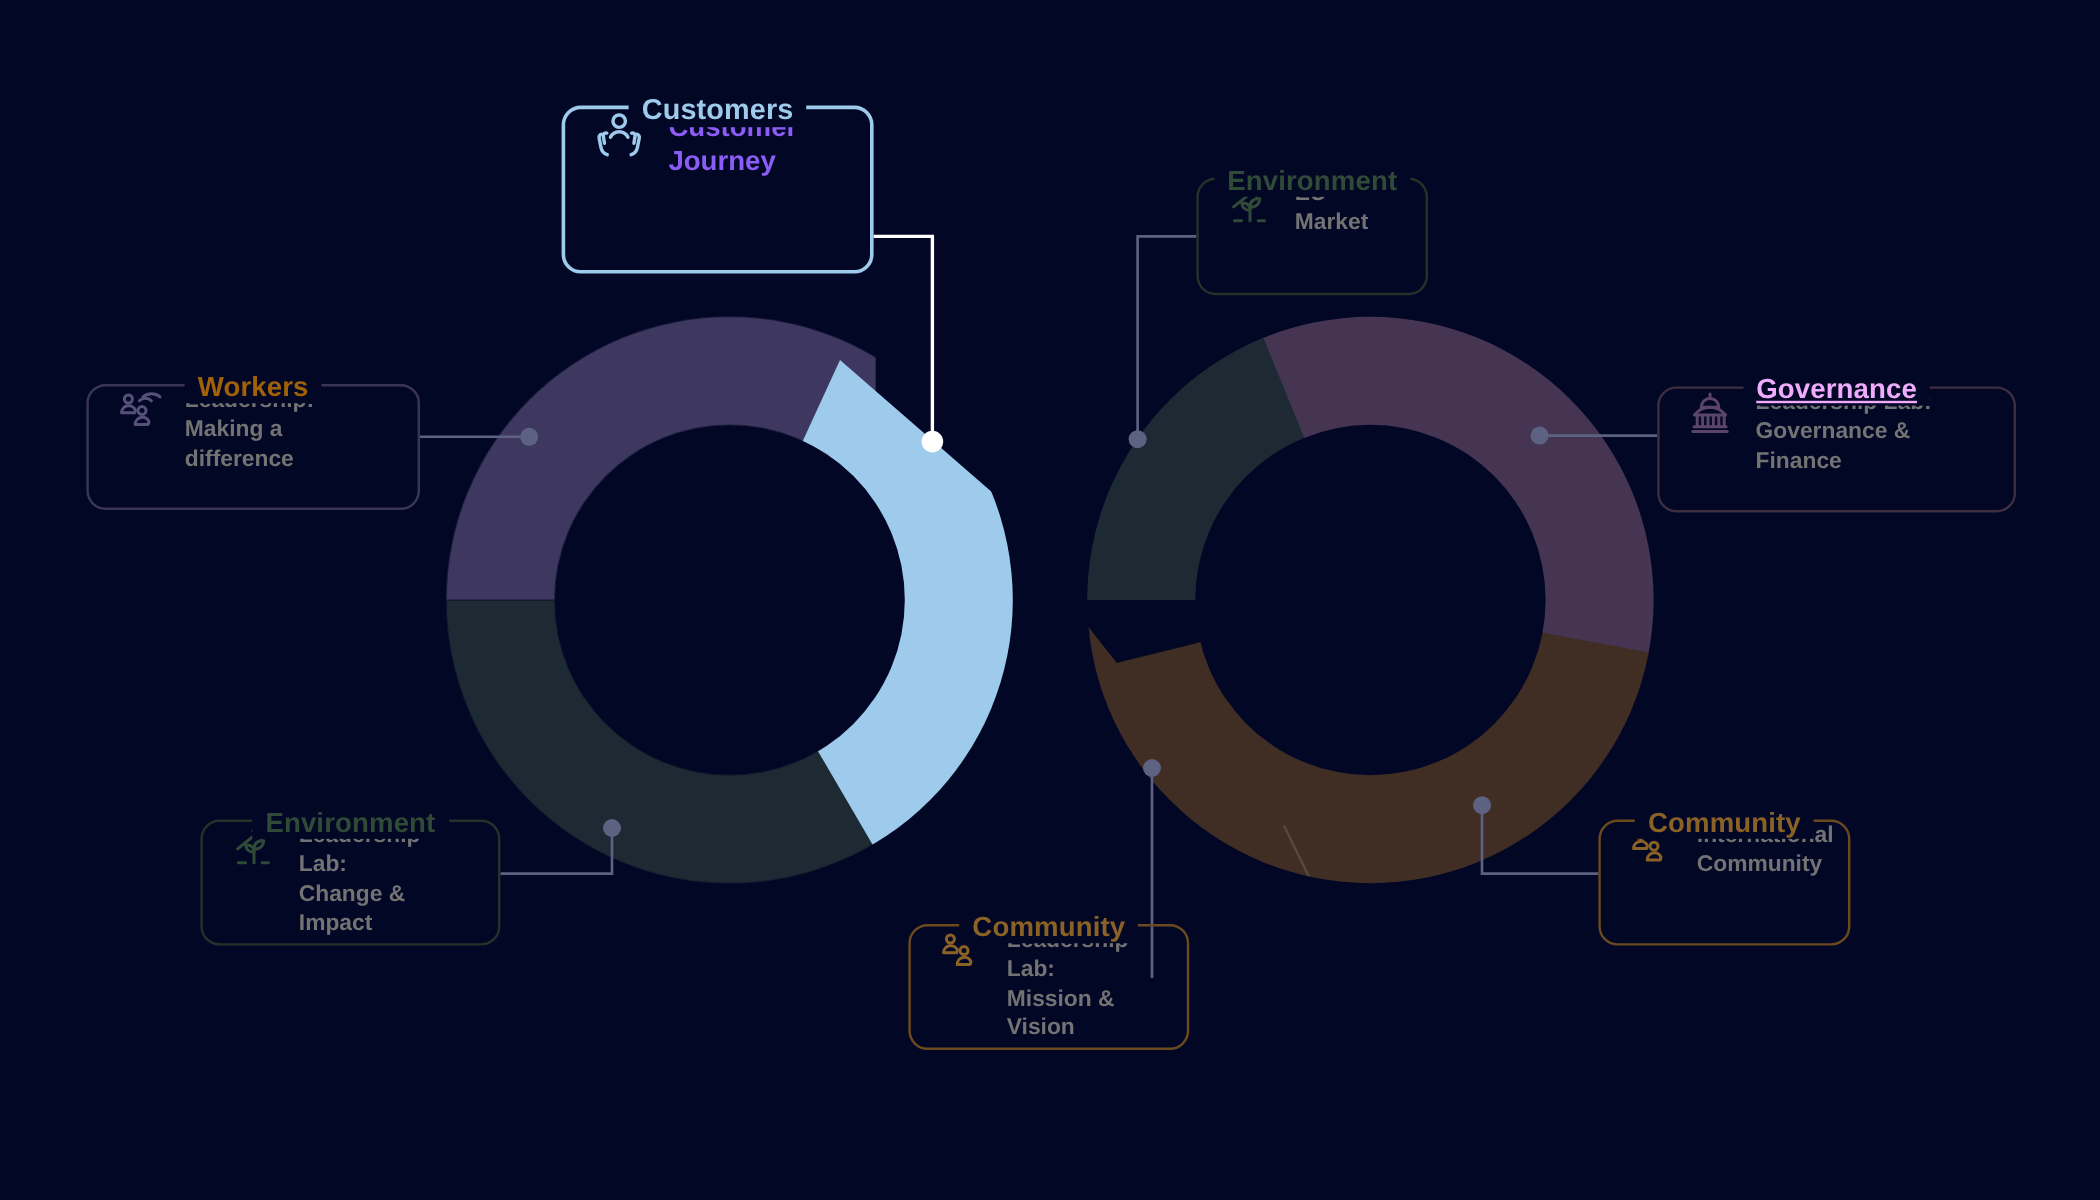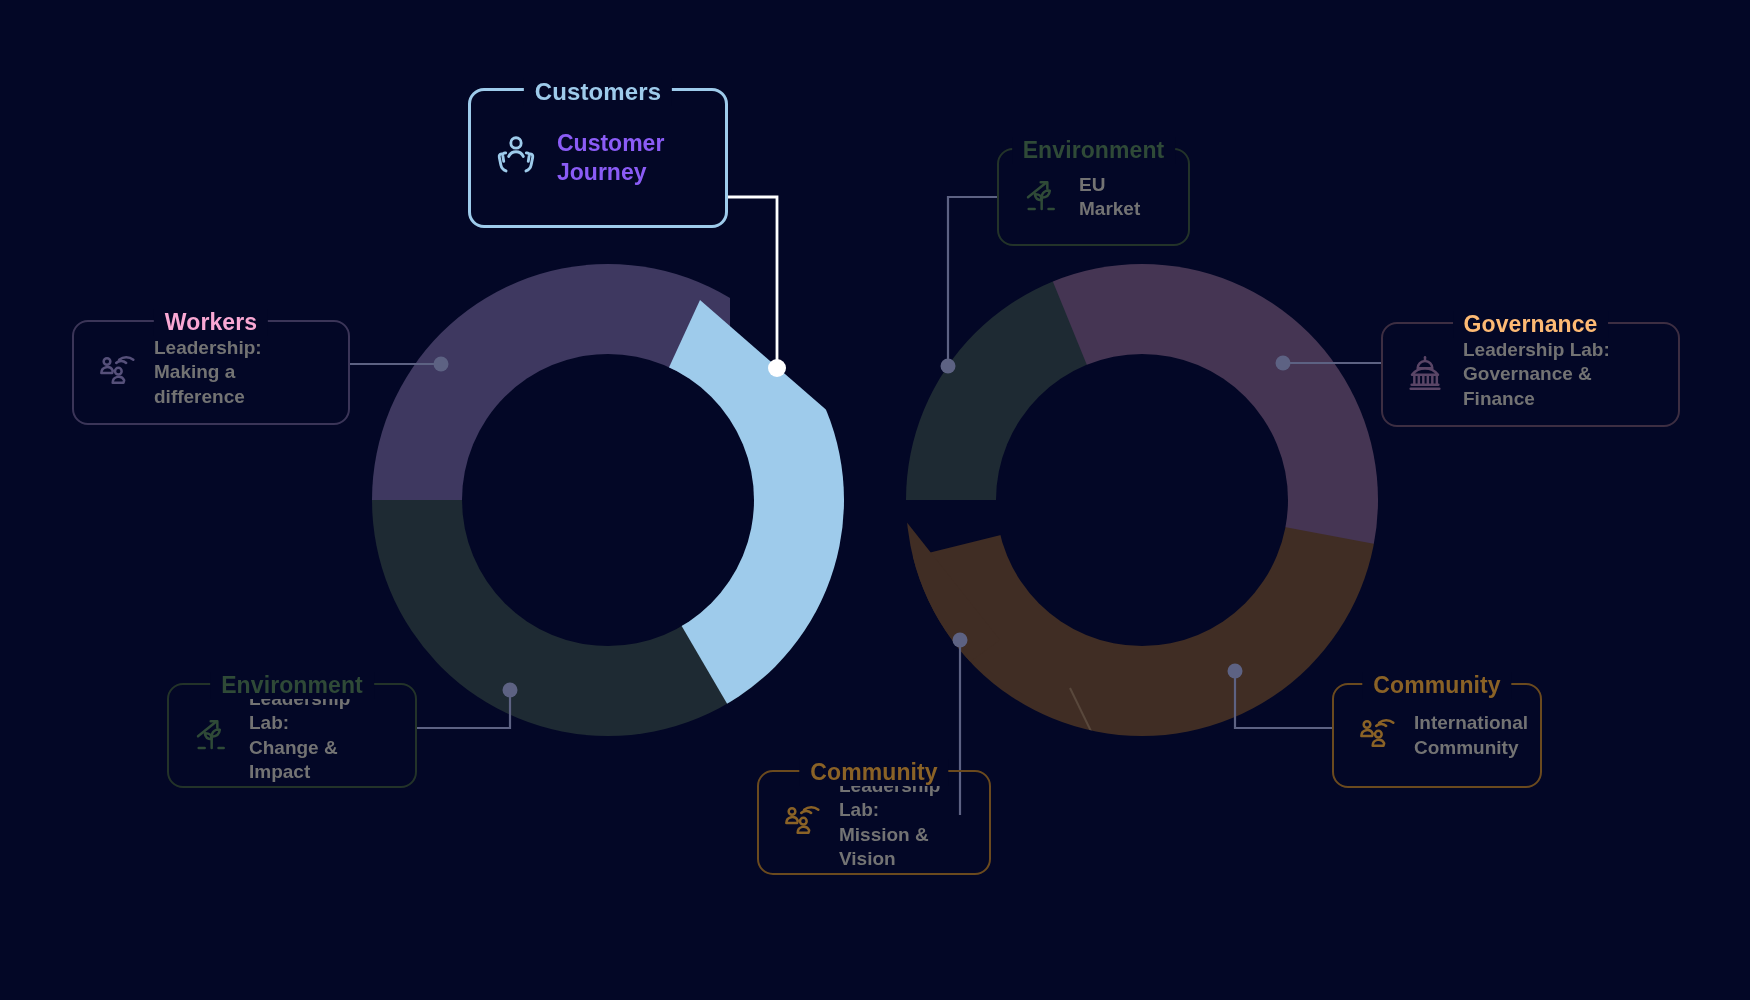--- a/index.html
+++ b/index.html
@@ -15,21 +15,20 @@
   }
   #connector-svg { pointer-events: none; }
 
   
   .card {
     position: absolute;
     border: 2px solid;
     border-radius: 16px;
     background: transparent;
     display: flex;
-    align-items: center;
     gap: 18px;
     padding: 0 22px;
   }
   .card .legend {
     position: absolute;
     top: -13px;
     left: 50%;
     transform: translateX(-50%);
     background: #030726;
     padding: 0 11px;
@@ -146,21 +145,21 @@
       <path d="M8.2 12.2a4.2 4.2 0 0 1 7.6 0"></path>
       <path d="M6.6 10.4c-.9-.2-1.6.4-1.5 1.3l.5 3.1"></path>
       <path d="M4.4 10.9c-.9.1-1.3.9-1.1 1.8l.8 4c.3 1.5 1.3 2.6 2.7 3.1"></path>
       <path d="M17.4 10.4c.9-.2 1.6.4 1.5 1.3l-.5 3.1"></path>
       <path d="M19.6 10.9c.9.1 1.3.9 1.1 1.8l-.8 4c-.3 1.5-1.3 2.6-2.7 3.1"></path>
           </svg></span>
         <span class="label">Customer
 Journey</span>
       </div>
       <div class="card" style="left: 72px; top: 320px; width: 278px; height: 105px; border-color: rgb(59, 53, 88);">
-        <span class="legend" style="color: #f9a8d4;">Workers</span>
+        <span class="legend" style="color: #a16207;">Workers</span>
         <span class="icon"><svg width="40" height="40" viewBox="0 0 24 24" fill="none" stroke="#56507a" stroke-width="1.5" stroke-linecap="round" stroke-linejoin="round">
             <circle cx="6.6" cy="6.3" r="2"></circle>
       <path d="M3.2 13.2a3.6 3.6 0 0 1 6.9-1.4l-.4 1.4z"></path>
       <circle cx="13.4" cy="12.1" r="2"></circle>
       <path d="M10 19a3.6 3.6 0 0 1 6.9-1.4l-.4 1.4z"></path>
       <path d="M12.1 7.2a4.3 4.3 0 0 1 6 0"></path>
       <path d="M13.9 5.2a6.8 6.8 0 0 1 8.5 0"></path>
           </svg></span>
         <span class="label">Leadership:
 Making a difference</span>
@@ -172,21 +171,21 @@
             <path d="M11.8 4.3h4v4"></path>
       <path d="M12.4 20.4v-7"></path>
       <path d="M12.4 13.6c2.8 0 4.6-1.4 4.9-4.2-2.9-.3-4.9 1.2-4.9 4.2z"></path>
       <path d="M12.4 15.1c-2.3 0-3.9-1.2-4.1-3.6 2.5-.2 4.1 1 4.1 3.6z"></path>
       <path d="M4.6 20.4h3.6"></path>
             <path d="M16.5 20.4h3.1"></path>
           </svg></span>
         <span class="label">EU Market</span>
       </div>
       <div class="card" style="left: 1381px; top: 322px; width: 299px; height: 105px; border-color: rgb(61, 46, 66);">
-        <span class="legend" style="color: #fdba74;">Governance</span>
+        <span class="legend" style="color: #f0abfc; text-decoration: underline;">Governance</span>
         <span class="icon"><svg width="40" height="40" viewBox="0 0 24 24" fill="none" stroke="#5a4566" stroke-width="1.5" stroke-linecap="round" stroke-linejoin="round">
             <path d="M12 2.6v1.3"></path>
       <path d="M7.6 9.2a4.4 4.4 0 0 1 8.8 0z"></path>
       <path d="M4.2 13.1c1.8-2.3 4.6-3.9 7.8-3.9s6 1.6 7.8 3.9z"></path>
       <path d="M5.6 13.3v5.4M8.3 13.3v5.4M11 13.3v5.4M13.7 13.3v5.4M16.4 13.3v5.4M19.1 13.3v5.4"></path>
       <path d="M4 19h16"></path>
             <path d="M3.4 21.4h17.2"></path>
           </svg></span>
         <span class="label">Leadership Lab:
 Governance &amp; Finance</span>

